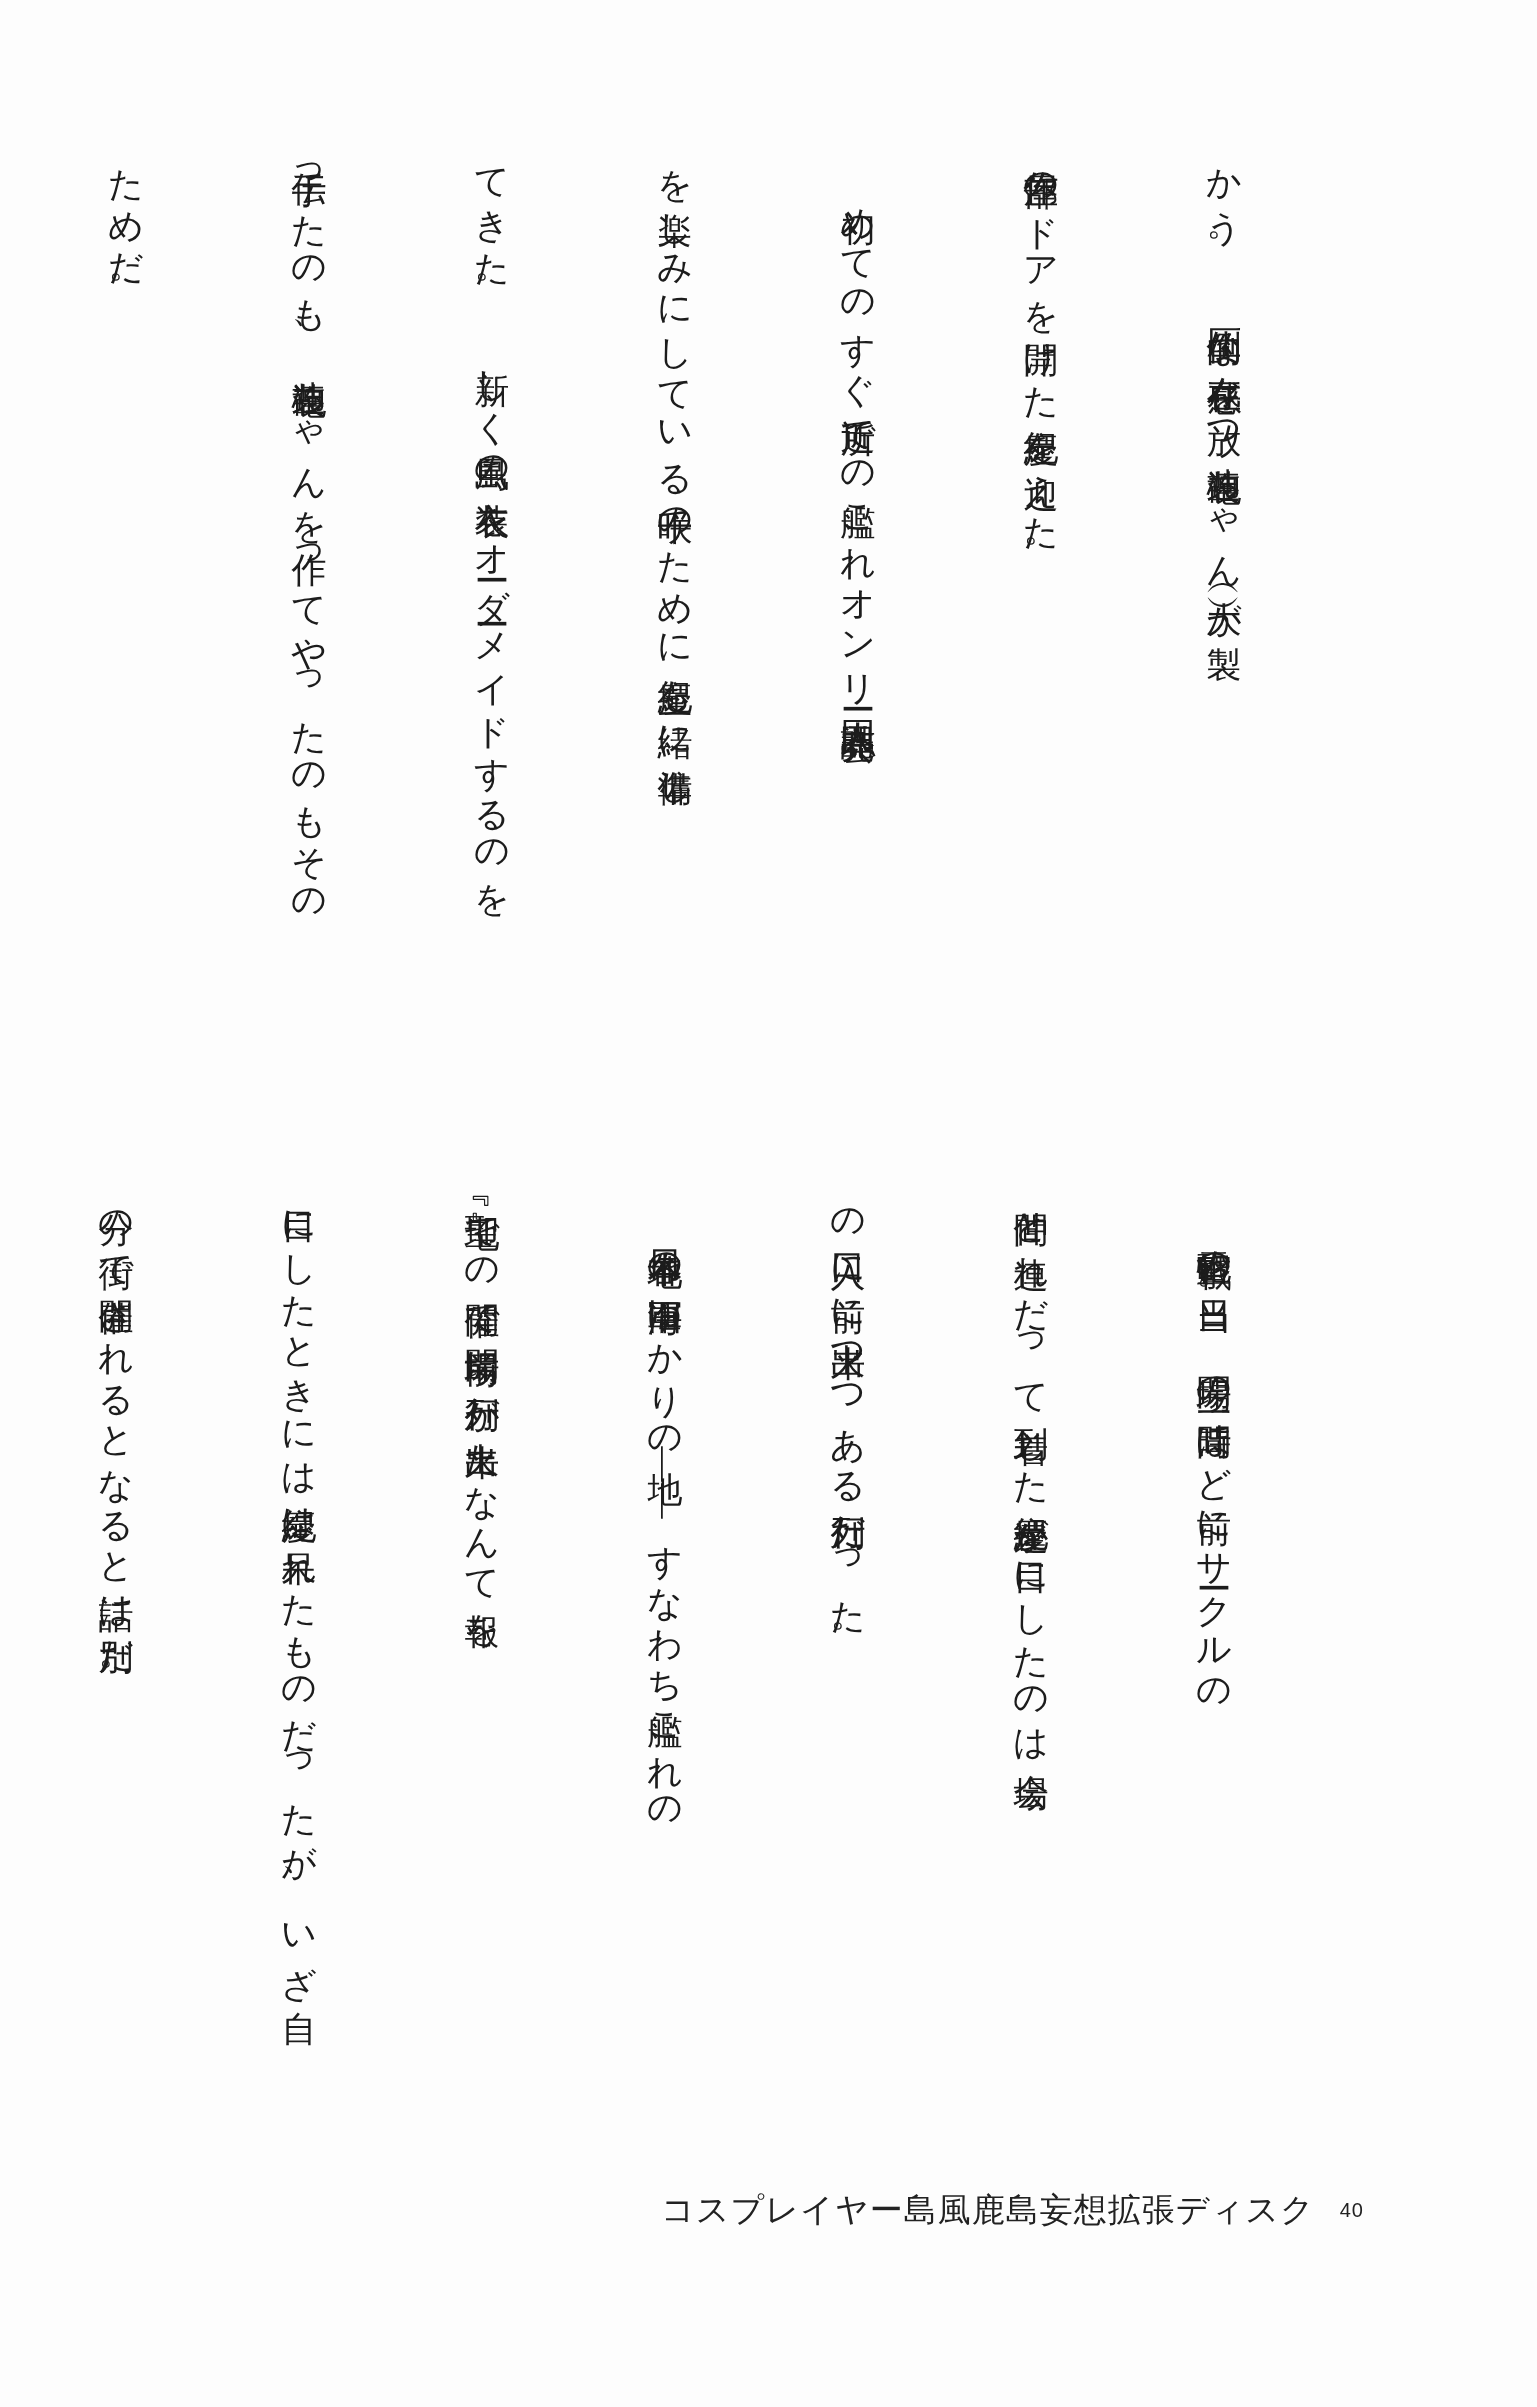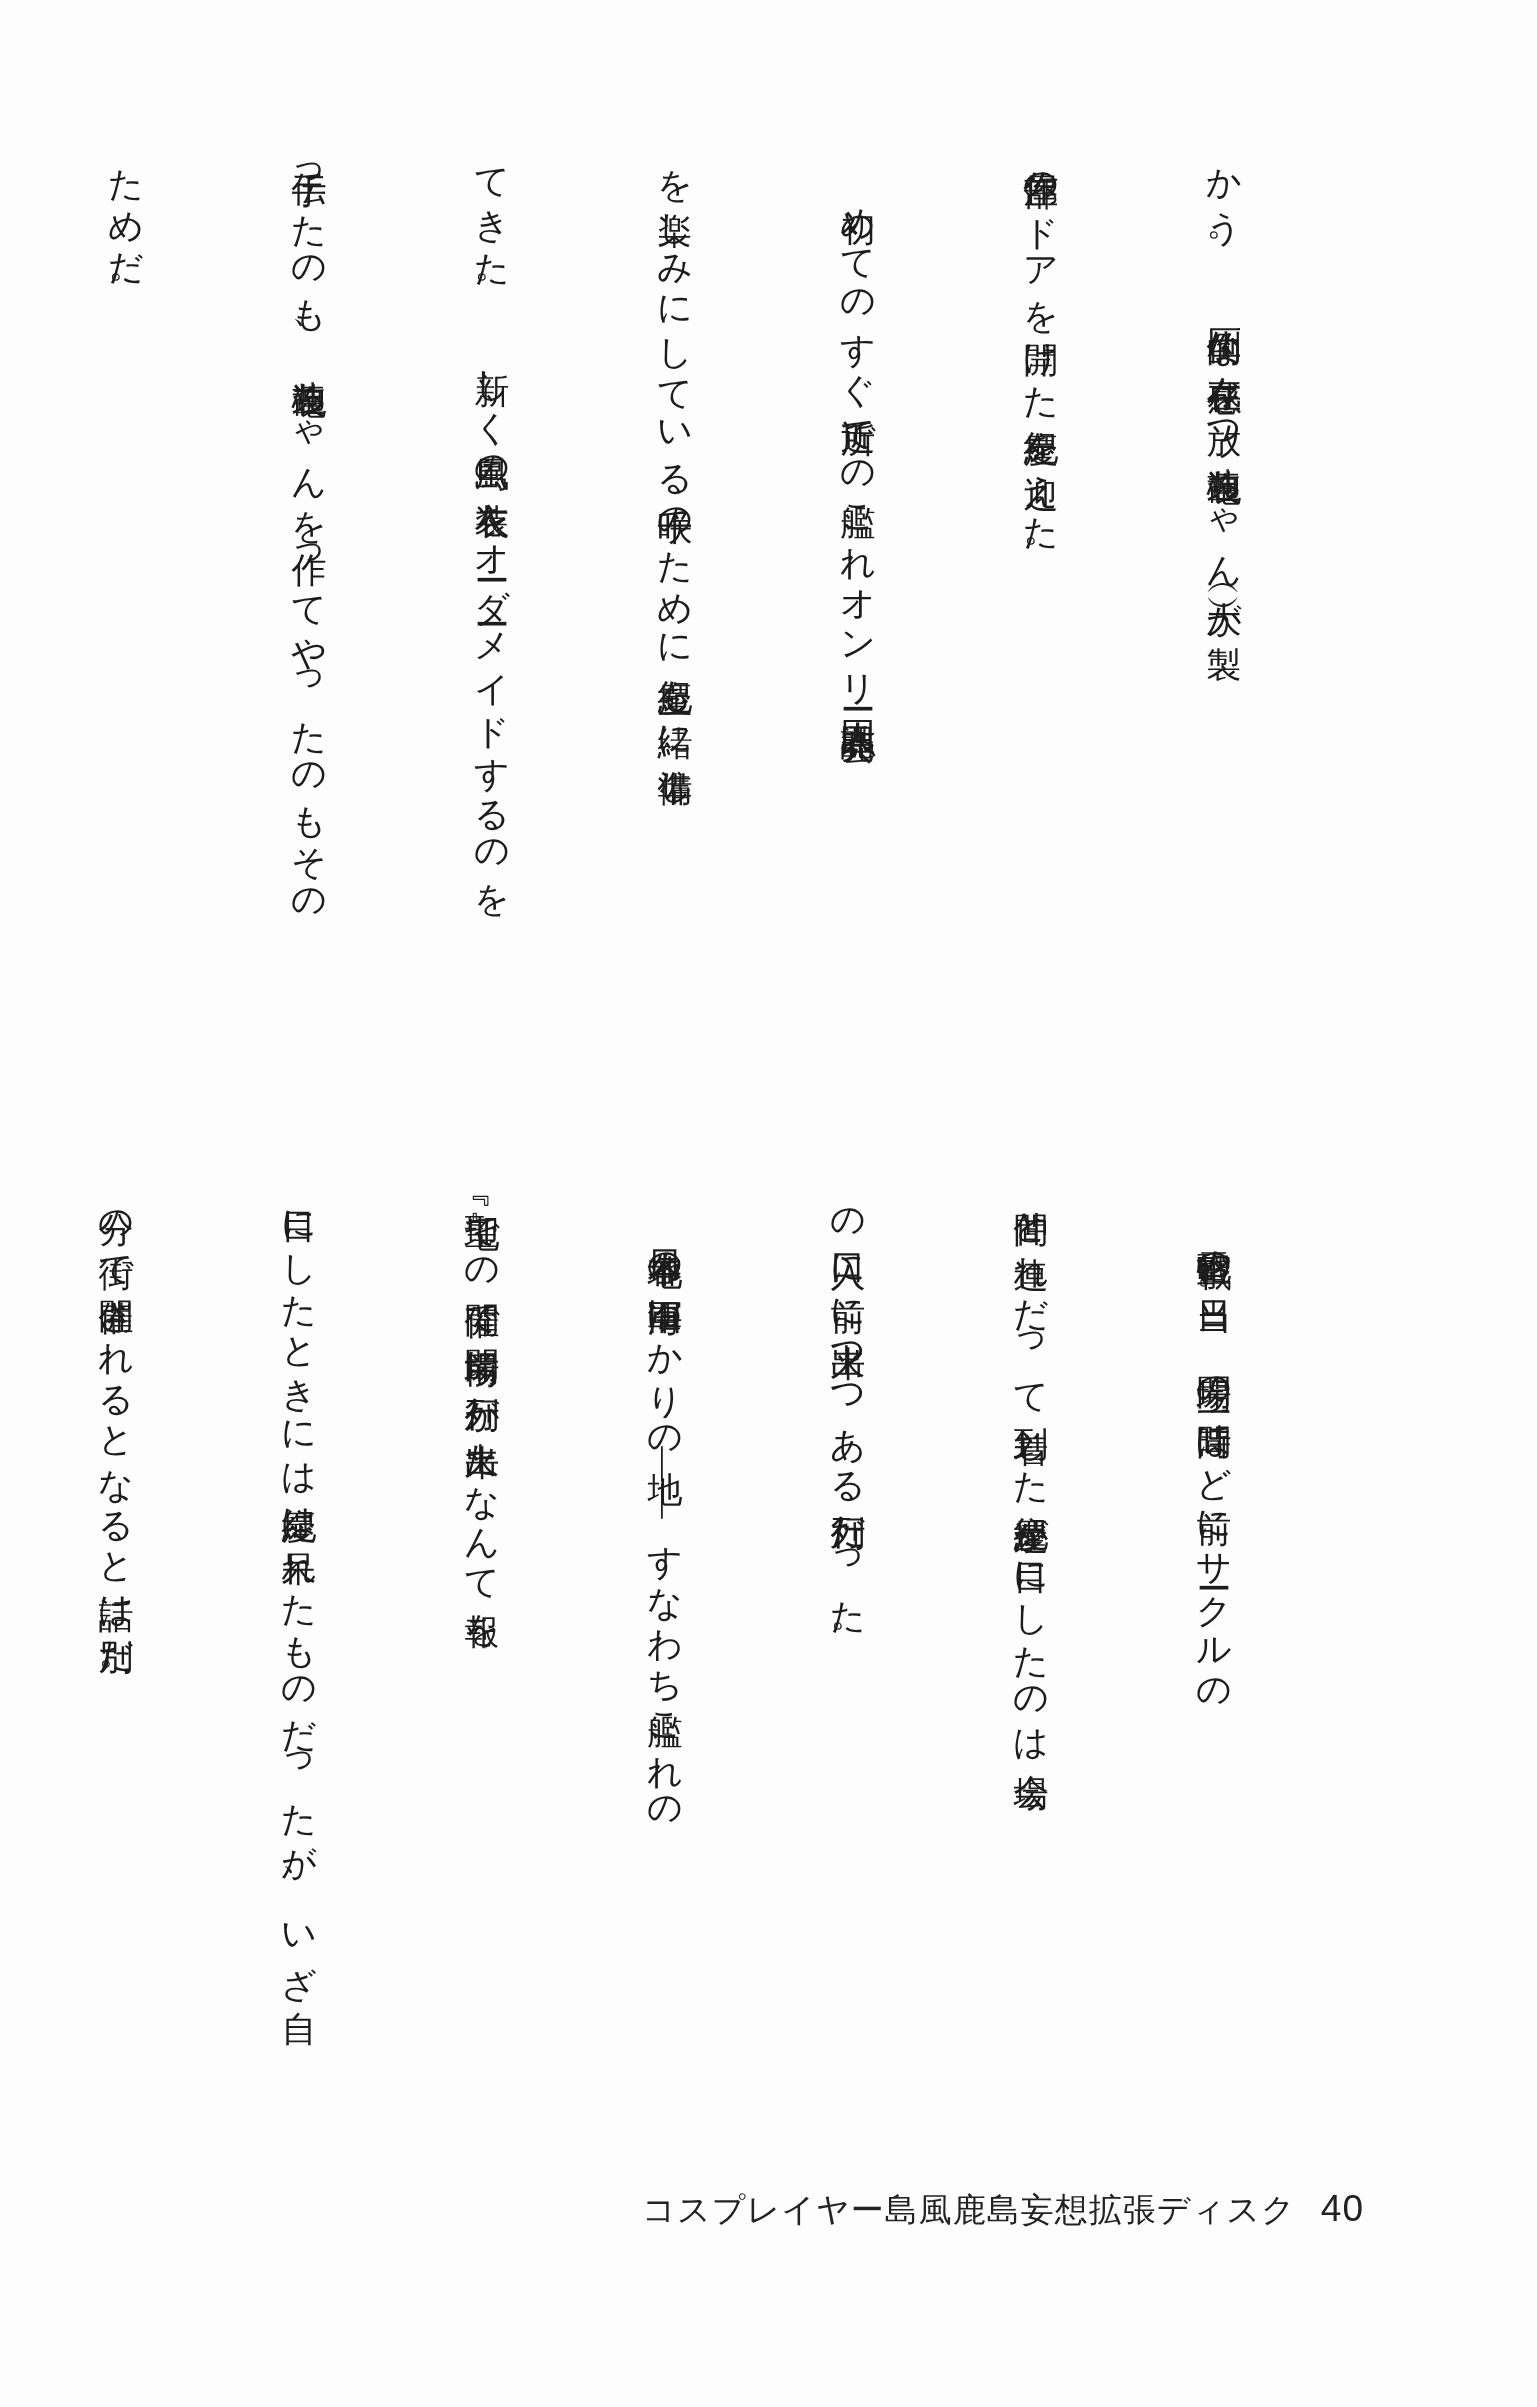--- a/index.html
+++ b/index.html
@@ -44,29 +44,29 @@
   #bottom-block {
     top: 1185px;
     right: 171px;
     height: 922px;
   }
   .footer {
     position: absolute;
     top: 2188px;
     right: 173px;
     display: flex;
-    align-items: flex-start;
+    align-items: center;
     gap: 25px;
     font-family: "Liberation Sans", sans-serif;
     font-size: 33px;
     color: #222;
     letter-spacing: 1px;
   }
   .footer .page-num {
-    font-size: 37px;
+    font-size: 20px;
   }
 </style>
 </head>
 <body>
 
 <div class="page">
 
   <div id="top-block" class="vblock">
     <p>かう。　圧倒的な存在感を放つ連装砲ちゃん（大）が製</p>
     <p>作部屋のドアを開けた慶紀を迎えた。</p>

